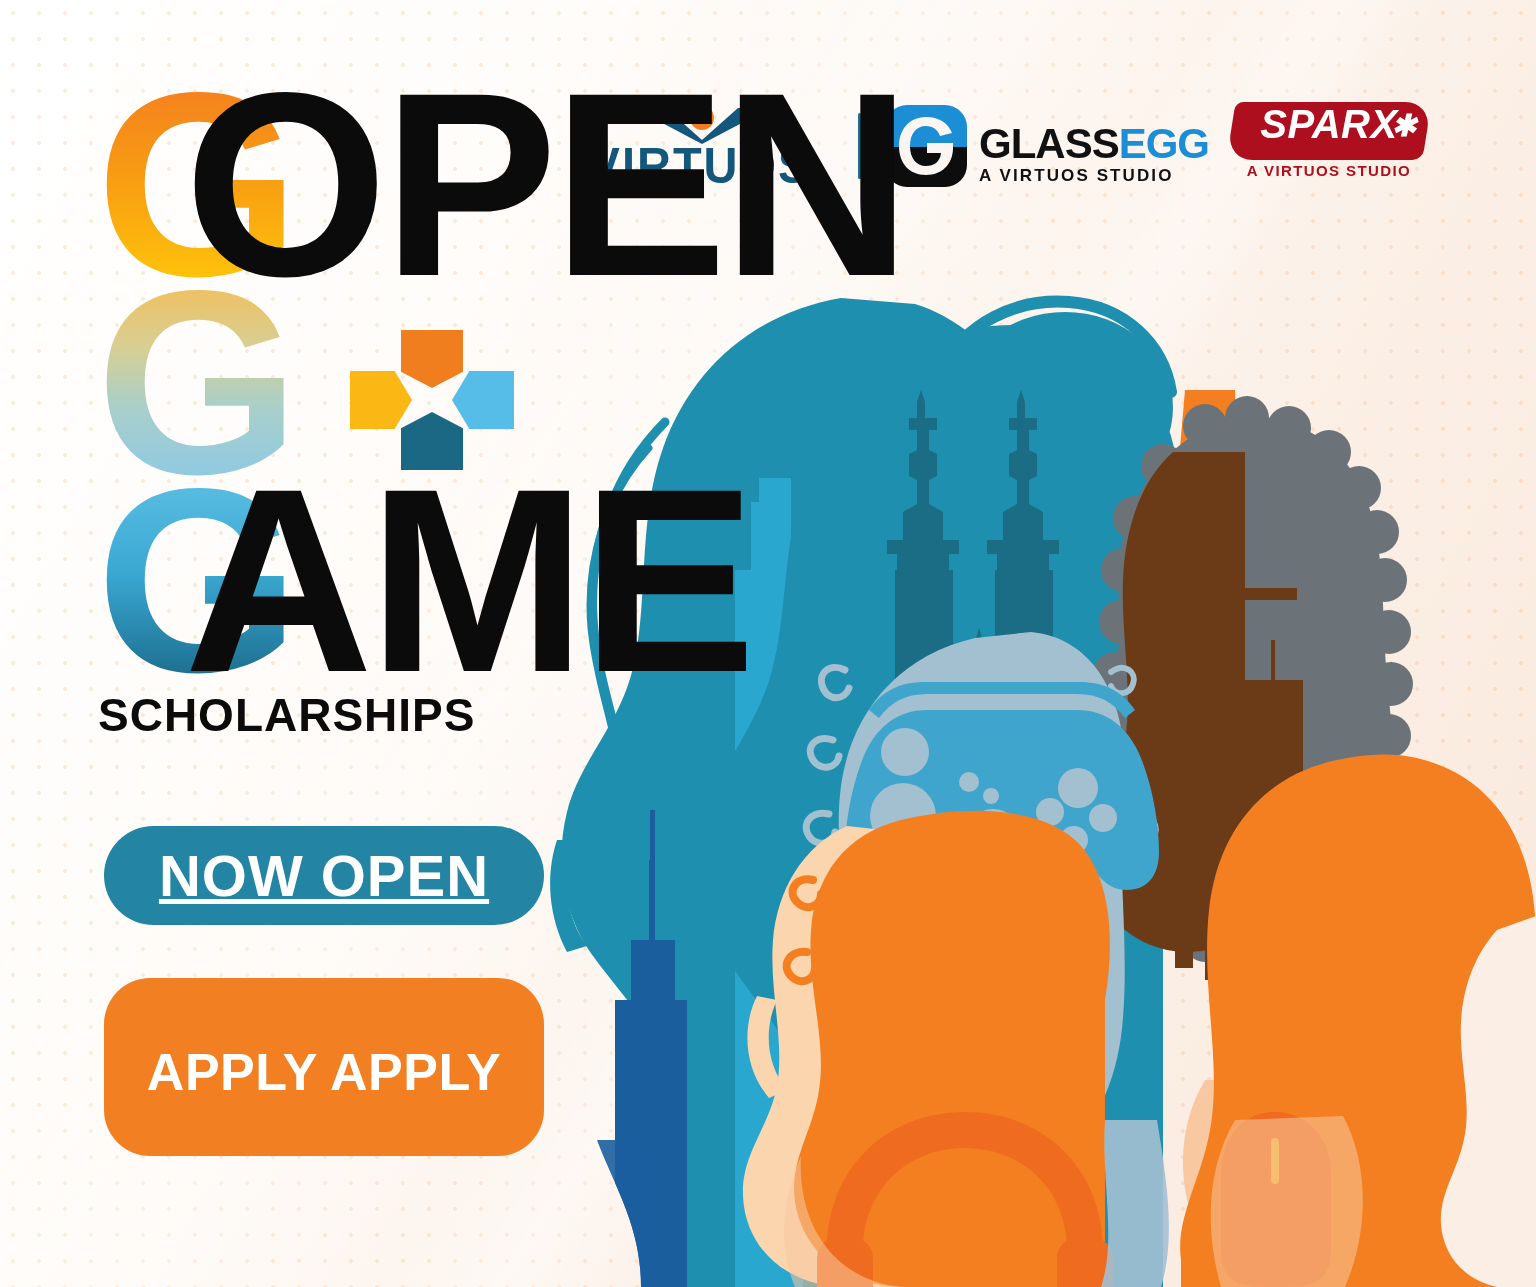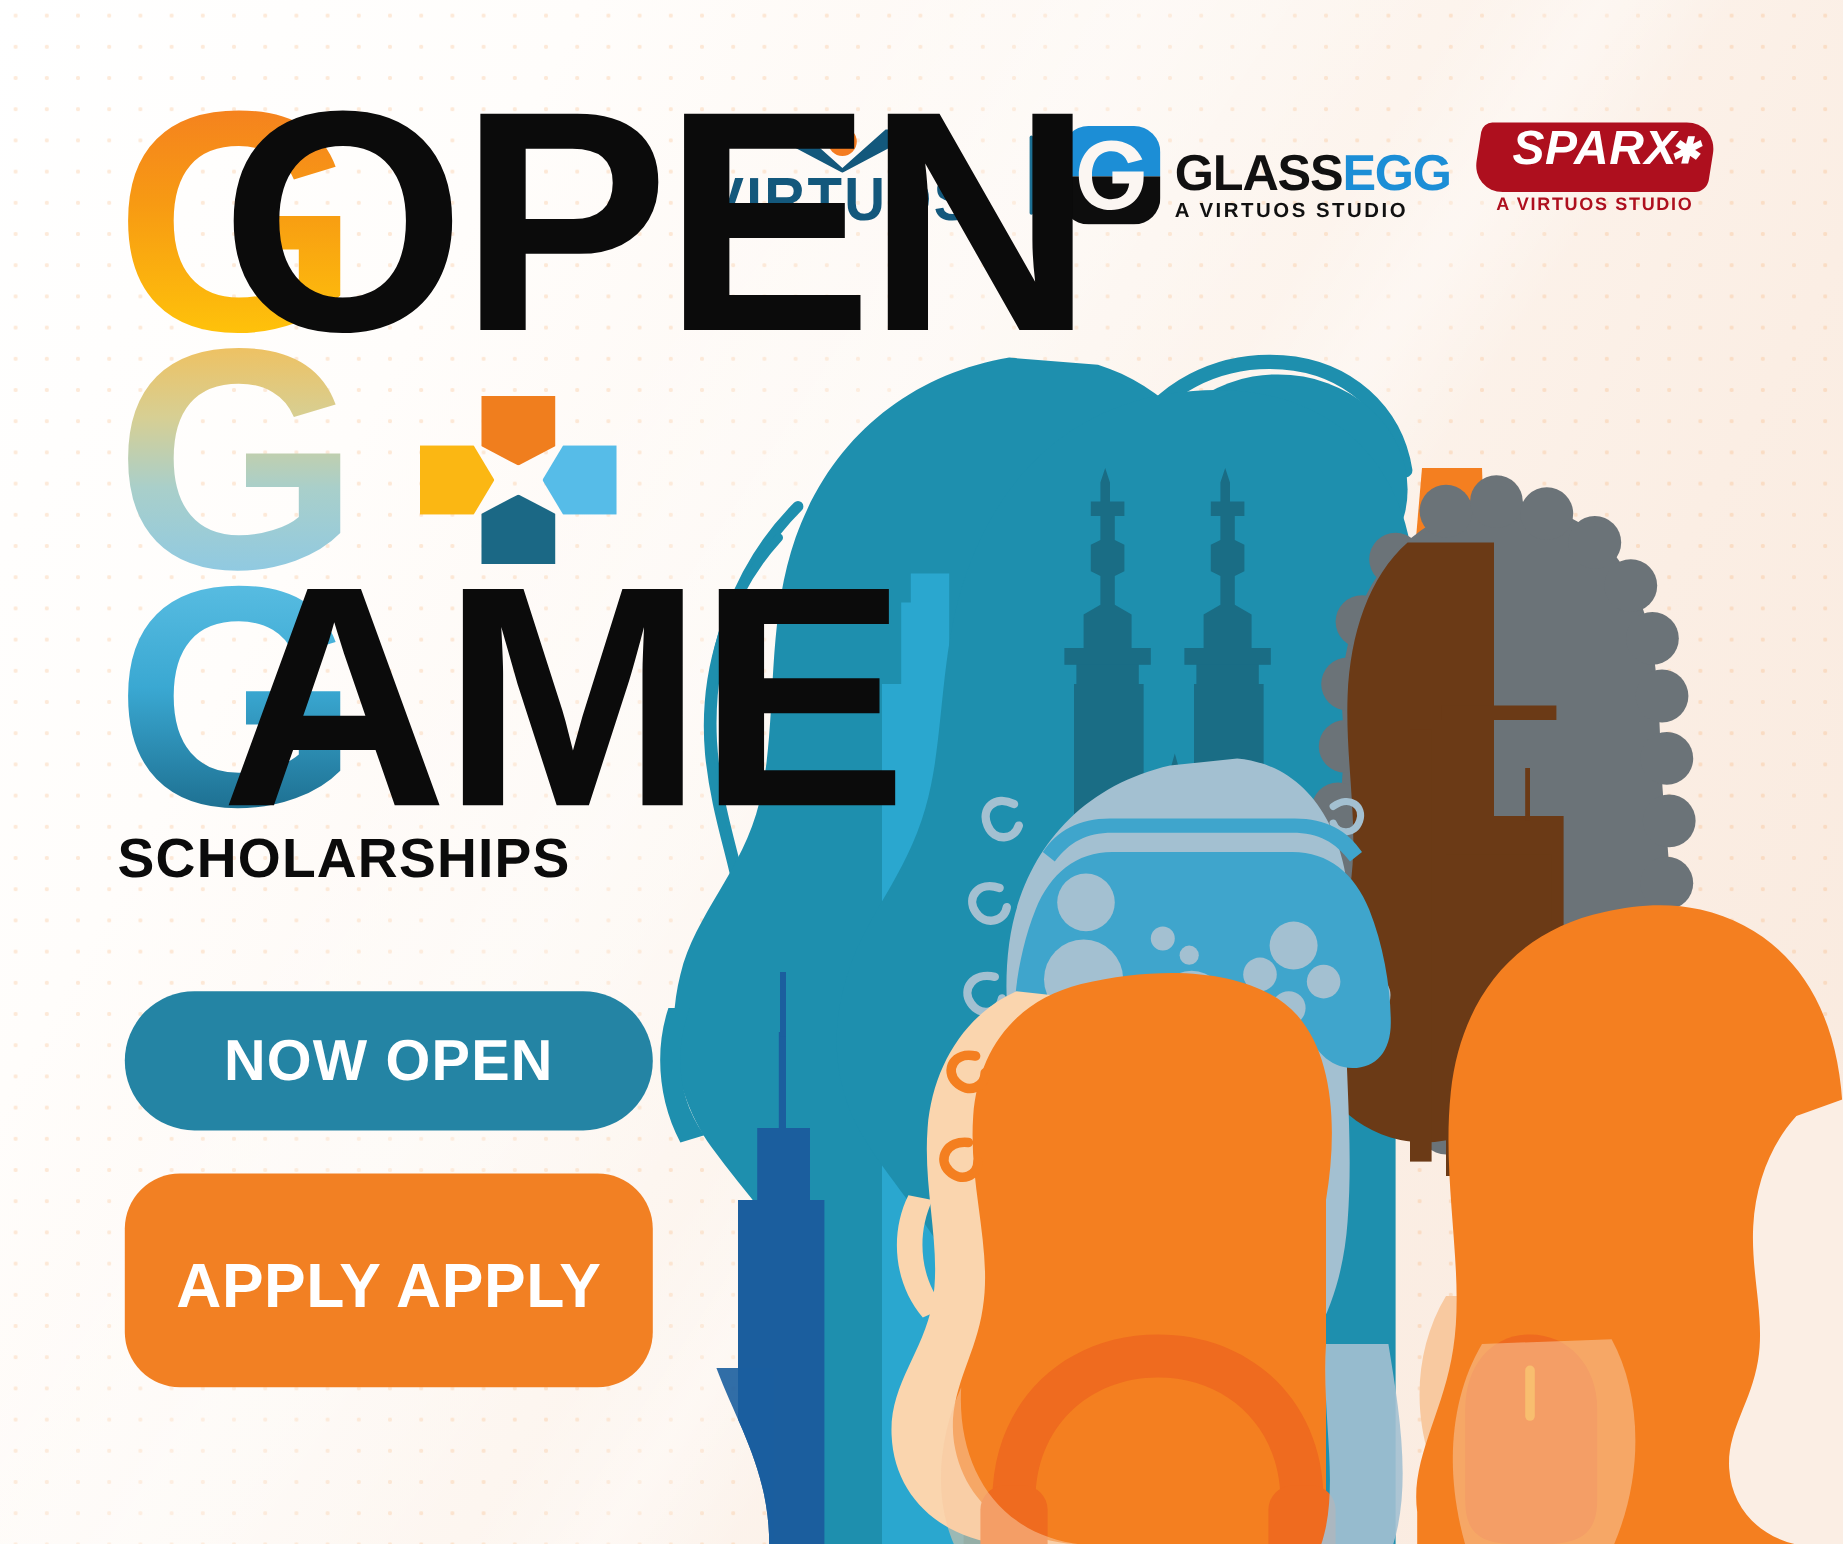--- a/index.html
+++ b/index.html
@@ -67,22 +67,22 @@
   .dpad{position:absolute;left:352px;top:330px;width:160px;height:140px;}
   .pent{position:absolute;width:62px;height:58px;}
   .pent.up   {left:49px;top:0;  background:#f07e1e;clip-path:polygon(0 0,100% 0,100% 72%,50% 100%,0 72%);}
   .pent.down {left:49px;top:82px;background:#1b6885;clip-path:polygon(50% 0,100% 28%,100% 100%,0 100%,0 28%);}
   .pent.left {left:-2px;top:41px;background:#fbb713;clip-path:polygon(0 0,72% 0,100% 50%,72% 100%,0 100%);}
   .pent.right{left:100px;top:41px;background:#56bce8;clip-path:polygon(28% 0,100% 0,100% 100%,28% 100%,0 50%);}
 
   
   .btn{position:absolute;display:flex;align-items:center;justify-content:center;
        color:#fff;font-weight:700;text-align:center;box-sizing:border-box;}
-  .btn-open{left:104px;top:826px;width:440px;height:116px;background:#2484a4;border-radius:58px;
-       font-size:48px;letter-spacing:1px;}
+  .btn-open{left:104px;top:826px;width:440px;height:99px;background:#2484a4;border-radius:58px;
+       font-size:58px;letter-spacing:1px;text-decoration:underline;}
   .btn-apply{left:104px;top:978px;width:440px;height:178px;background:#f28023;border-radius:46px;
        flex-direction:column;gap:2px;padding-top:10px;}
   .btn-apply .l1{font-size:52px;letter-spacing:.5px;line-height:1.05;}
   .btn-apply .l2{font-size:70px;font-weight:700;letter-spacing:1px;line-height:1.05;}
 
   
   .art{position:absolute;left:545px;top:240px;width:991px;height:1047px;overflow:hidden;}
   .art svg{display:block;}
 </style>
 </head>

